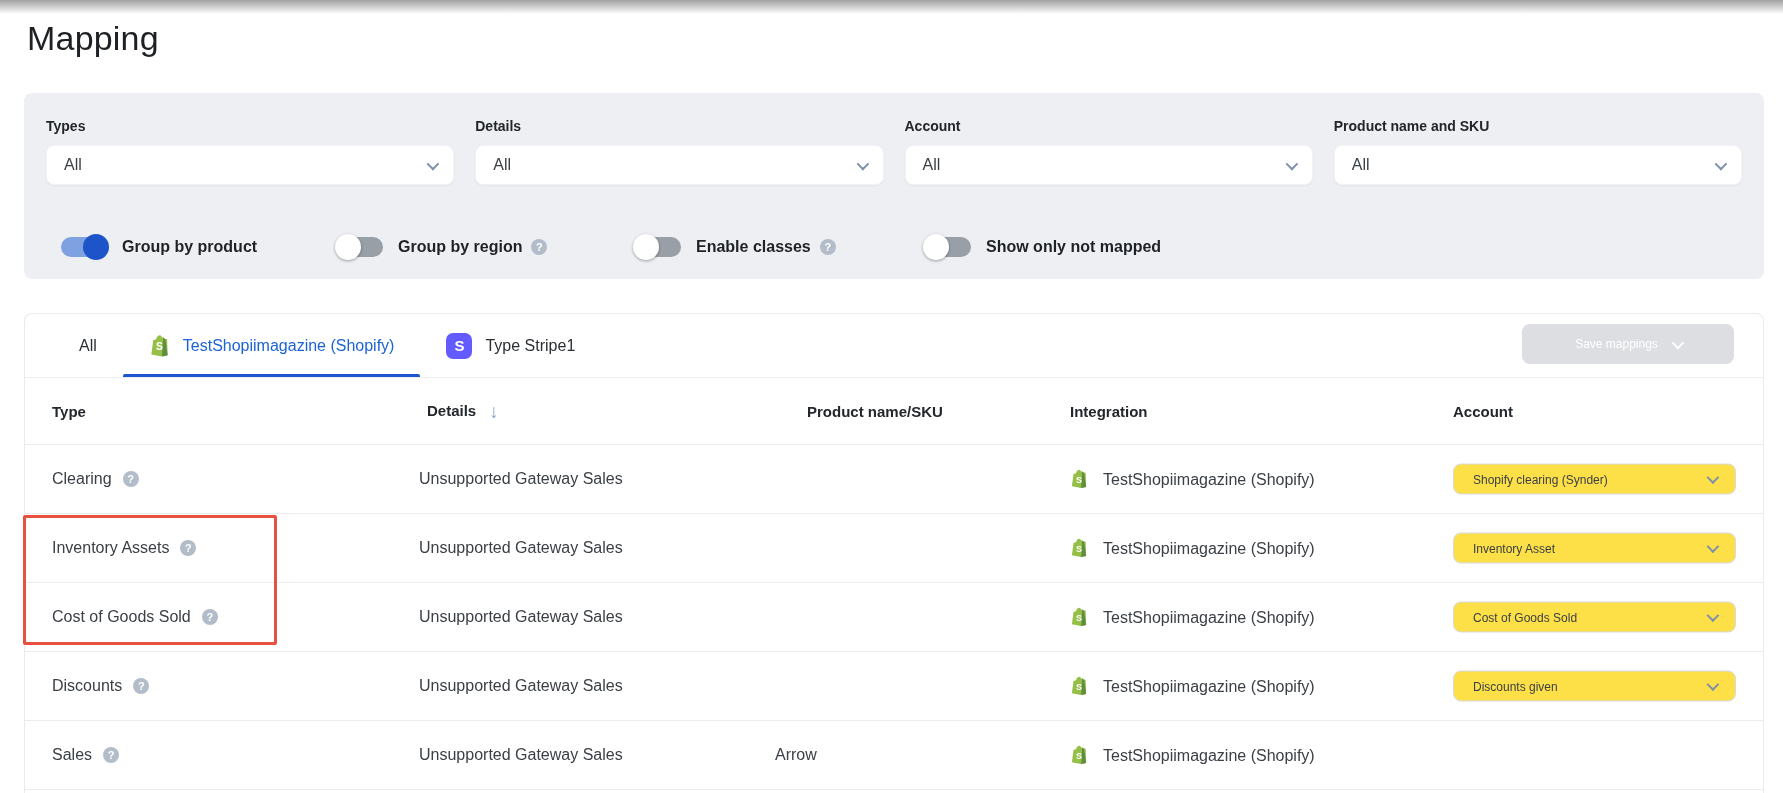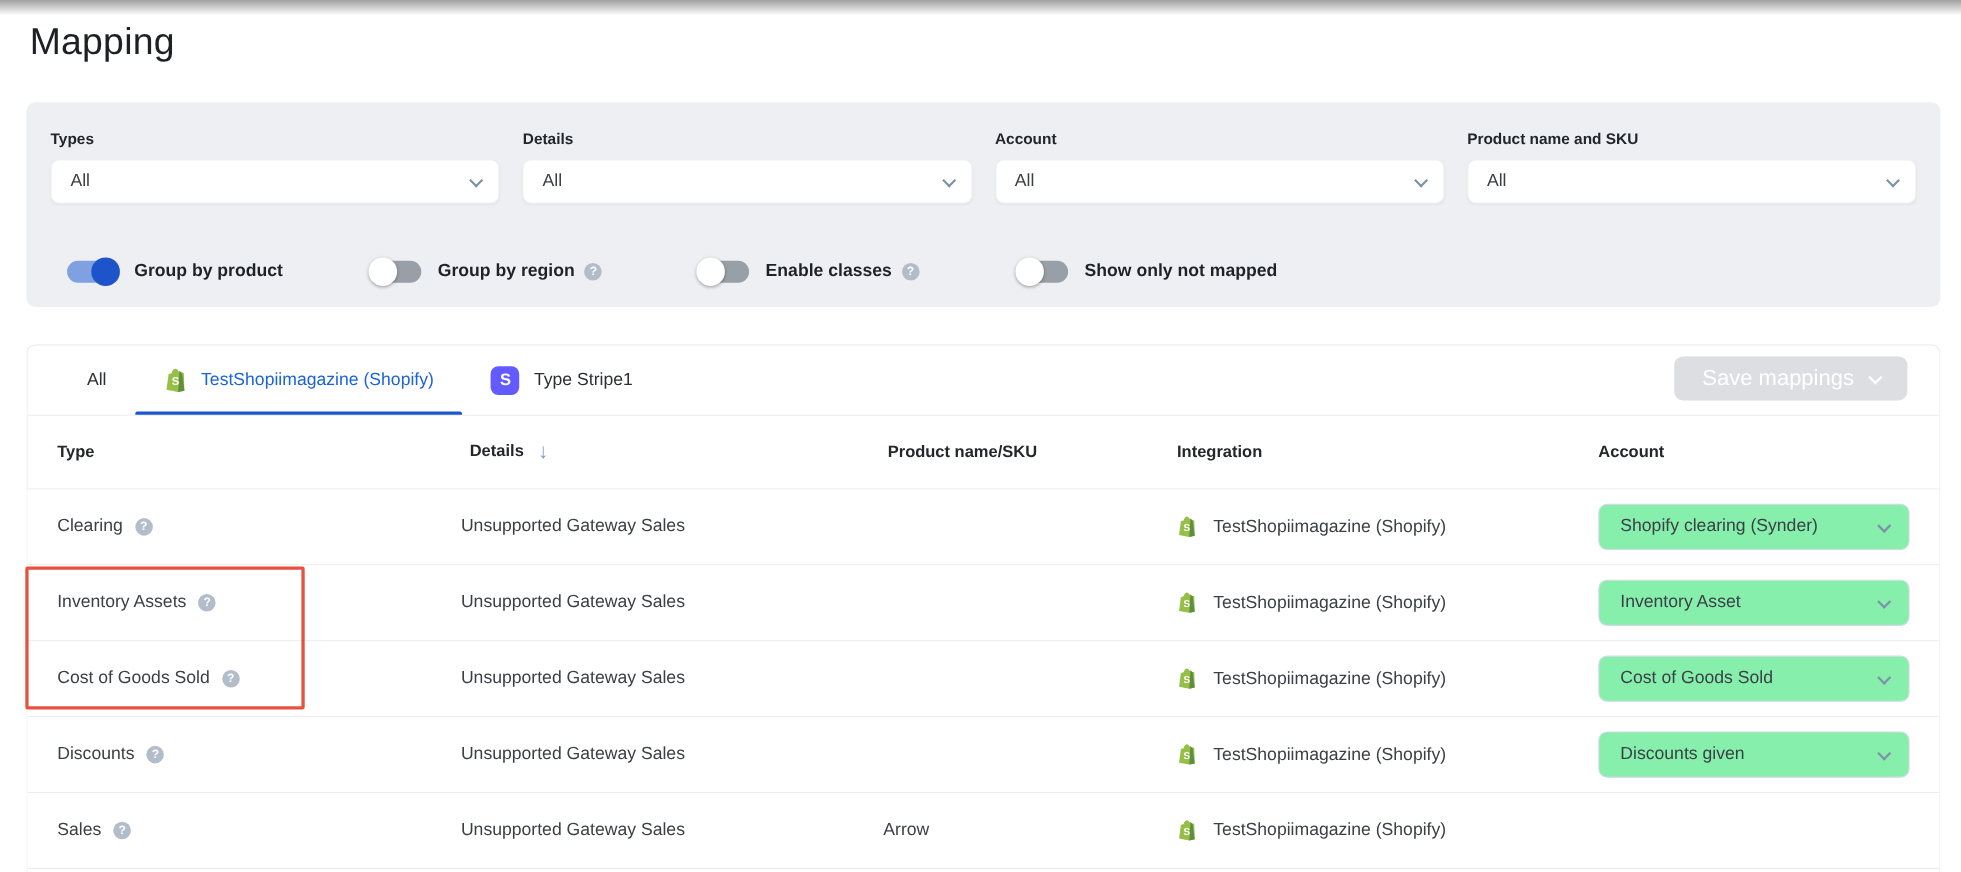--- a/index.html
+++ b/index.html
@@ -46,41 +46,41 @@
             display:flex; align-items:stretch; padding-left:28px; }
   .tab { position:relative; display:flex; align-items:center; gap:13px; padding:0 26px;
          font-size:16px; font-weight:500; color:#2b2f34; cursor:pointer; }
   .tab.active { color:#1b63d6; }
   .tab.active::after { content:""; position:absolute; left:0; right:0; bottom:0; height:3px;
                        background:#1a56cd; border-radius:2px 2px 0 0; }
   .stripe-badge { width:26px; height:26px; border-radius:7px; background:#635bff; color:#fff;
                   font-size:15px; font-weight:700; display:flex; align-items:center; justify-content:center; }
   .save-btn { position:absolute; right:29px; top:10px; width:212px; height:40px;
               background:#dcdee2; border:none; border-radius:8px; color:#fff;
-              font-family:"Liberation Sans",sans-serif; font-size:20px; font-weight:500;
+              font-family:"Liberation Sans",sans-serif; font-size:12px; font-weight:500;
               display:flex; align-items:center; justify-content:center; gap:14px; cursor:default; }
   .save-btn .chev { border-color:#fff; }
 
   .thead { position:relative; height:67px; border-bottom:1px solid #eaecef; }
   .thead .hcell { position:absolute; top:50%; transform:translateY(-50%);
                   font-size:15px; font-weight:700; color:#23272c; display:flex; align-items:flex-start; }
   .sort-arrow { margin-left:13px; font-size:19px; color:#8aa2c2; font-weight:400; line-height:1; }
 
   .trow { position:relative; height:69px; border-bottom:1px solid #eaecef; background:#fff; }
   .cell { position:absolute; top:50%; transform:translateY(-50%);
           font-size:16px; color:#3b4046; display:flex; align-items:center; }
   .c-type        { left:27px; }
   .c-type .help  { margin-left:11px; }
   .c-details     { left:394px; }
-  .c-product     { left:778px;align-items:flex-end; }
+  .c-product     { left:750px;align-items:flex-end; }
   .c-integration { left:1045px; gap:15px; }
   .c-account     { left:1428px; width:283px; }
-  .acct-select { width:283px; height:42px; border:1px solid #d4dae4; border-radius:8px; background:#86efac;
+  .acct-select { width:283px; height:31px; border:1px solid #d4dae4; border-radius:8px; background:#fde047;
                  display:flex; align-items:center; justify-content:space-between;
-                 padding:0 19px; font-size:16px; color:#3b4046; cursor:pointer; }
+                 padding:0 19px; font-size:12px; color:#3b4046; cursor:pointer; }
 
   .shopify-icon svg { display:block; }
 
   .annotation-box { position:absolute; left:23px; top:515px; width:254px; height:130px;
                     border:3px solid #e8513f; border-radius:2px; pointer-events:none; z-index:10; }
 </style>
 </head>
 <body>
 
 <div class="top-shade"></div>

